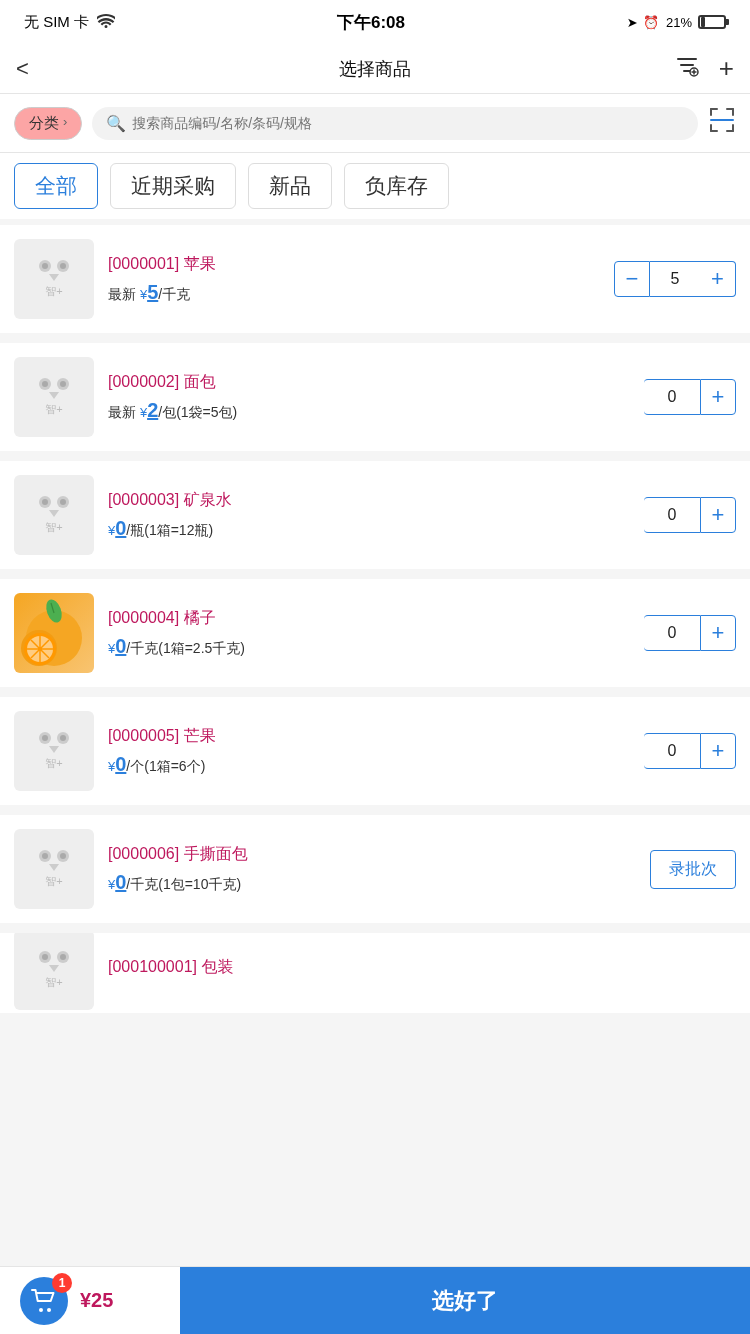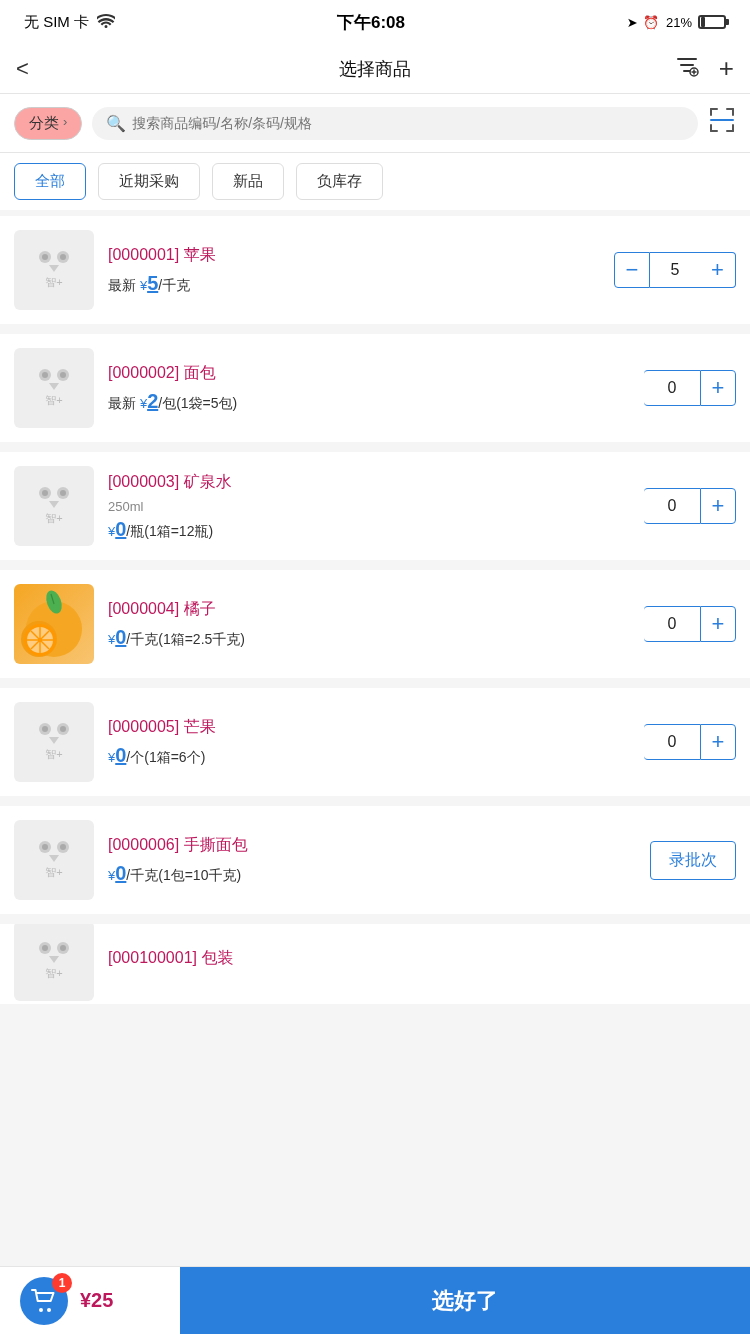--- a/index.html
+++ b/index.html
@@ -123,21 +123,21 @@
     .filter-tabs {
       background: #fff;
       display: flex;
       padding: 10px 14px;
       gap: 12px;
       border-bottom: 6px solid #f5f5f5;
     }
     .tab-btn {
       padding: 8px 20px;
       border-radius: 6px;
-      font-size: 15px;
+      font-size: 21px;
       border: 1px solid #ddd;
       background: #fff;
       color: #333;
       cursor: pointer;
     }
     .tab-btn.active {
       border: 1.5px solid #2b7fdc;
       color: #2b7fdc;
       background: #fff;
     }
@@ -460,21 +460,20 @@
             <div class="owl-eye">
               <div class="owl-eye-inner"></div>
             </div>
           </div>
         <div class="owl-beak"></div>
         <div class="owl-text">智+</div>
       </div>
     </div>
     <div class="product-info">
       <div class="product-name">[0000003] 矿泉水</div>
-      <div class="product-spec">250ml</div>
       <div class="product-price">
         <span class="price-yuan">¥</span><span class="price-num">0</span><span class="price-unit">/瓶(1箱=12瓶)</span>
       </div>
     </div>
     <div class="quantity-control">
       <input class="qty-input" type="text" value="0" style="border-radius: 4px 0px 0px 4px; border-right: none; width: 56px;">
       <button class="qty-btn" style="border-radius:0 4px 4px 0; border-left:1px solid #2b7fdc;">+</button>
     </div>
   </div>
 

